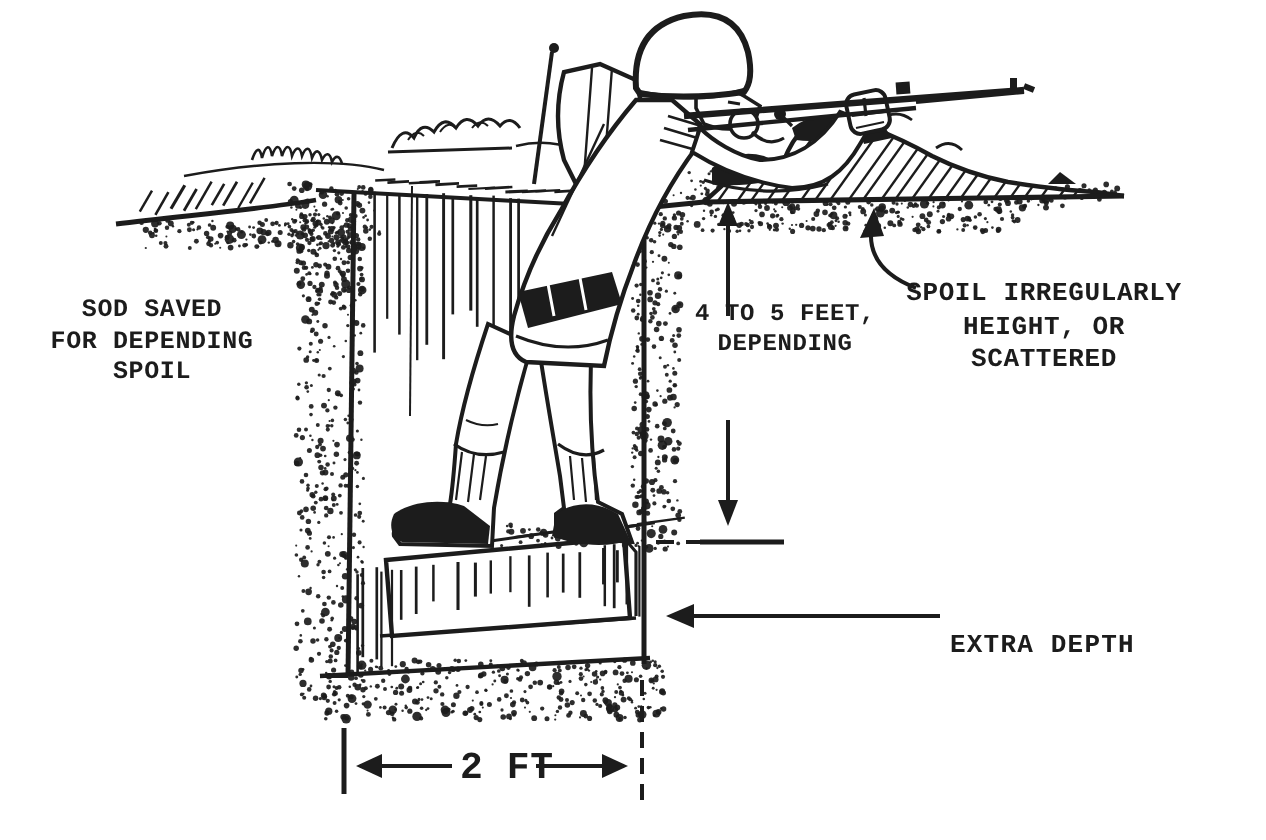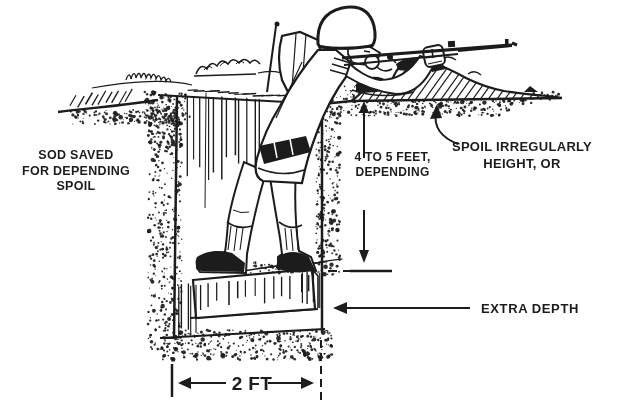--- a/index.html
+++ b/index.html
@@ -1,30 +1,30 @@
 <!DOCTYPE html>
 <html style="--ink: #1c1c1c; --bg: #ffffff;"><head>
 <meta charset="utf-8">
 <style>
   :root{ --ink:#1c1c1c; --bg:#ffffff; }
   html,body{ margin:0; padding:0; background:var(--bg); }
   .stage{
     position:relative; width:633px; height:420px; background:var(--bg);
-    overflow:hidden; font-family:Liberation Sans, sans-serif;border-radius:23px;
+    overflow:hidden; font-family:Liberation Mono, monospace;border-radius:23px;
   }
   .stage svg{ position:absolute; left:0; top:0; color:var(--ink); }
   .lbl{
     position:absolute; font-weight:bold; color:var(--ink);
     text-align:center; letter-spacing:0.3px; white-space:nowrap;
   }
   .lbl span{ display:block; }
   .lbl-sod   { left:6px;   top:148px; width:140px; font-size:12.5px; line-height:15.5px; }
   .lbl-depth { left:330px; top:150px; width:125px; font-size:12px; line-height:15px; }
   .lbl-spoil { left:437px; top:139px; width:170px; font-size:13px;   line-height:16.5px; }
-  .lbl-extra { left:475px; top:301px; width:110px; font-size:13px; letter-spacing:0.6px; text-align:center; }
+  .lbl-extra { left:475px; top:315px; width:110px; font-size:13px; letter-spacing:0.6px; text-align:left; }
   .lbl-2ft   { left:230px; top:373px; width:44px;  font-size:19px; }
 </style>
 </head>
 <body>
 
 <div class="stage">
 
   <svg id="art" width="633" height="420" viewBox="0 0 633 420">
     <defs>
       <clipPath id="mclip">
@@ -1945,18 +1945,19 @@
   </div>
 
   <div class="lbl lbl-depth">
     <span>4 TO 5 FEET,</span>
     <span>DEPENDING</span>
   </div>
 
   <div class="lbl lbl-spoil">
     <span>SPOIL IRREGULARLY</span>
     <span>HEIGHT, OR</span>
+    <span>SCATTERED</span>
   </div>
 
   <div class="lbl lbl-extra">EXTRA DEPTH</div>
 
   <div class="lbl lbl-2ft">2 FT</div>
 </div>
 
 </body></html>

